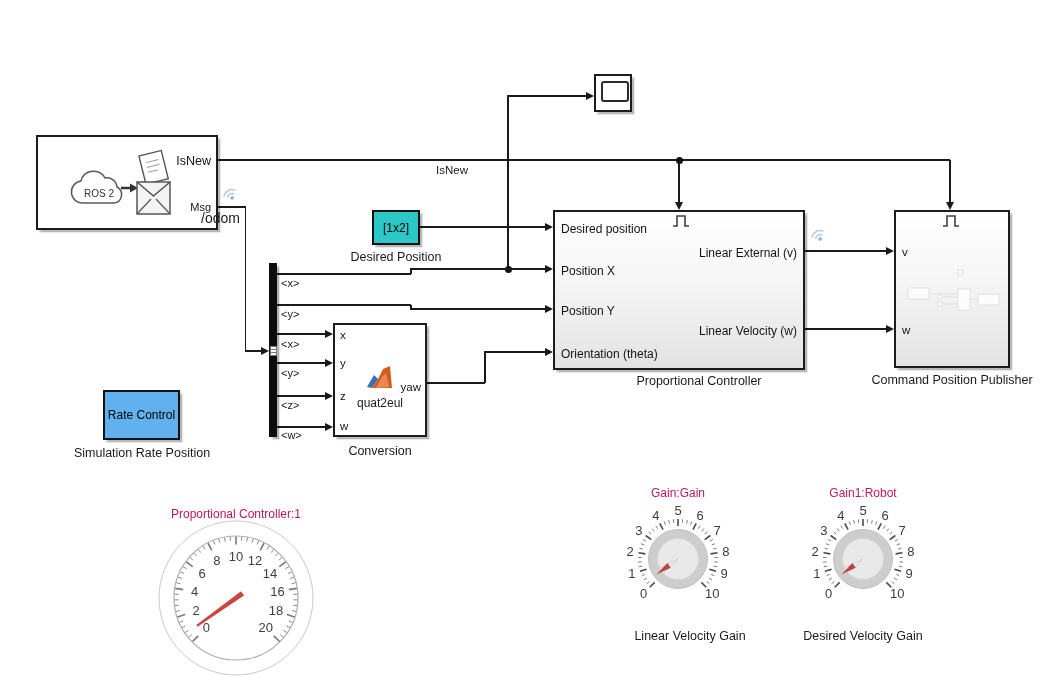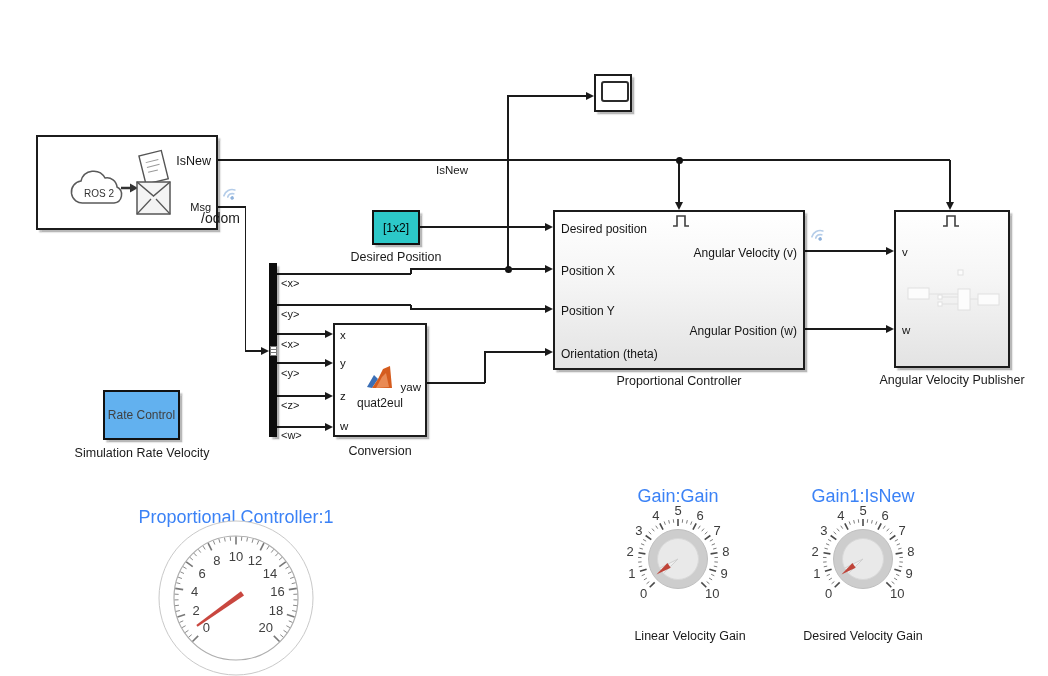--- a/index.html
+++ b/index.html
@@ -4,21 +4,21 @@
 <style>
   html,body{margin:0;padding:0;background:#fff;}
   #canvas{position:relative;width:1048px;height:676px;background:#fff;overflow:hidden;
           font-family:"Liberation Sans",sans-serif;color:#1a1a1a;}
   .abs{position:absolute;}
   .title{width:100%;text-align:center;top:12px;left:0;font-size:16px;font-weight:bold;color:#000;}
   .block{position:absolute;background:#fff;border:2px solid #1c1c1c;
          box-shadow:2.5px 2.5px 1.5px rgba(0,0,0,0.28);box-sizing:border-box;}
   .subsys{background:linear-gradient(180deg,#ffffff 0%,#f5f5f5 45%,#e3e3e3 100%);}
   .caption{position:absolute;font-size:12.5px;color:#1a1a1a;text-align:center;white-space:nowrap;transform:translateX(-50%);}
-  .gray-caption{position:absolute;font-size:18px;color:#3b82f6;text-align:center;white-space:nowrap;transform:translateX(-50%);}
+  .gray-caption{position:absolute;font-size:12px;color:#be185d;text-align:center;white-space:nowrap;transform:translateX(-50%);}
   .portlabel{position:absolute;font-size:12px;color:#141414;white-space:nowrap;}
   .minip{position:absolute;font-size:11.5px;color:#141414;white-space:nowrap;}
   .sigtag{position:absolute;font-size:11px;color:#1a1a1a;white-space:nowrap;}
   .wire{position:absolute;background:#1a1a1a;}
   .wh{height:1.5px;} .wv{width:1.5px;}
   .arr-r{position:absolute;width:0;height:0;border-top:4px solid transparent;border-bottom:4px solid transparent;border-left:8px solid #1a1a1a;}
   .arr-d{position:absolute;width:0;height:0;border-left:4px solid transparent;border-right:4px solid transparent;border-top:8px solid #1a1a1a;}
   .dot{position:absolute;width:7px;height:7px;border-radius:50%;background:#111;}
   .busbar{position:absolute;background:#0d0d0d;box-shadow:2.5px 2.5px 1.5px rgba(0,0,0,0.3);}
   .busmark{position:absolute;width:7px;height:10px;box-sizing:border-box;border:1px solid #777;
@@ -152,24 +152,24 @@
   <div class="caption" style="left:380px;top:444px;">Conversion</div>
 
   <div class="block subsys" style="left:553px;top:210px;width:252px;height:160px;border-width:2.5px;">
     <svg class="abs" style="left:117px;top:3px;" width="18" height="12" viewBox="0 0 18 12">
       <polyline points="1,11 5,11 5,1 13,1 13,11 17,11" fill="none" stroke="#3f3f3f" stroke-width="1.6"></polyline>
     </svg>
     <div class="portlabel" style="left:6px;top:10px;">Desired position</div>
     <div class="portlabel" style="left:6px;top:52px;">Position X</div>
     <div class="portlabel" style="left:6px;top:92px;">Position Y</div>
     <div class="portlabel" style="left:6px;top:135px;">Orientation (theta)</div>
-    <div class="portlabel" style="right:6px;top:34px;">Angular Velocity (v)</div>
-    <div class="portlabel" style="right:6px;top:112px;">Angular Position (w)</div>
-  </div>
-  <div class="caption" style="left:679px;top:374px;">Proportional Controller</div>
+    <div class="portlabel" style="right:6px;top:34px;">Linear External (v)</div>
+    <div class="portlabel" style="right:6px;top:112px;">Linear Velocity (w)</div>
+  </div>
+  <div class="caption" style="left:699px;top:374px;">Proportional Controller</div>
 
   <svg class="abs" style="left:808px;top:225px;transform:rotate(-28deg);" width="20" height="20" viewBox="0 0 20 20">
     <circle cx="10" cy="14.5" r="1.8" fill="#8fb2dc"></circle>
     <path d="M6.6,11.6 A4.6,4.6 0 0 1 13.4,11.6" fill="none" stroke="#b5cde9" stroke-width="1.7" stroke-linecap="round"></path>
     <path d="M3.8,8.7 A8.6,8.6 0 0 1 16.2,8.7" fill="none" stroke="#b5cde9" stroke-width="1.7" stroke-linecap="round"></path>
   </svg>
 
   <div class="block subsys" style="left:894px;top:210px;width:116px;height:158px;border-width:2.5px;">
     <svg class="abs" style="left:46px;top:3px;" width="18" height="12" viewBox="0 0 18 12">
       <polyline points="1,11 5,11 5,1 13,1 13,11 17,11" fill="none" stroke="#3f3f3f" stroke-width="1.6"></polyline>
@@ -184,26 +184,26 @@
         <rect x="42" y="90" width="4" height="4" fill="#fff"></rect>
         <line x1="33" y1="82" x2="62" y2="82"></line>
         <line x1="46" y1="85" x2="62" y2="85"></line>
         <line x1="46" y1="92" x2="62" y2="92"></line>
         <line x1="74" y1="87" x2="82" y2="87"></line>
       </g>
     </svg>
     <div class="minip" style="left:6px;top:34px;">v</div>
     <div class="minip" style="left:6px;top:112px;">w</div>
   </div>
-  <div class="caption" style="left:952px;top:373px;">Angular Velocity Publisher</div>
+  <div class="caption" style="left:952px;top:373px;">Command Position Publisher</div>
 
   <div class="block" style="left:103px;top:390px;width:77px;height:50px;background:#62b1ef;border-color:#111;">
-    <div class="abs" style="left:0;top:0;width:100%;height:100%;display:flex;align-items:center;justify-content:center;font-size:12px;color:#404040;white-space:nowrap;">Rate Control</div>
-  </div>
-  <div class="caption" style="left:142px;top:446px;">Simulation Rate Velocity</div>
+    <div class="abs" style="left:0;top:0;width:100%;height:100%;display:flex;align-items:center;justify-content:center;font-size:12px;color:#000000;white-space:nowrap;">Rate Control</div>
+  </div>
+  <div class="caption" style="left:142px;top:446px;">Simulation Rate Position</div>
 
   <div class="gray-caption" style="left:236px;top:507px;">Proportional Controller:1</div>
   <svg id="gauge-svg" class="abs" style="left:151px;top:513px;" width="170" height="170" viewBox="0 0 170 170">
       <circle cx="85" cy="85" r="77" fill="#fff" stroke="#c9c9c9" stroke-width="1"></circle>
       <circle cx="85" cy="85" r="62" fill="#fff" stroke="#aeaeae" stroke-width="1.2"></circle>
       <line x1="47.16978720651971" y1="122.83021279348029" x2="41.512932957027324" y2="128.48706704297268" stroke="#787878" stroke-width="1.6"></line>
       <text x="55.301515190165006" y="119.198484809835" font-size="13" fill="#404040" text-anchor="middle">0</text>
       <line x1="40.695488540392105" y1="121.65187941054964" x2="37.613435569288946" y2="124.2015753695444" stroke="#8a8a8a" stroke-width="1"></line>
       <line x1="37.4428669792127" y1="117.31979422649752" x2="34.13454468211445" y2="119.56812773790604" stroke="#8a8a8a" stroke-width="1"></line>
       <line x1="34.61236589747784" y1="112.70083626084862" x2="31.107139177302386" y2="114.62785095725548" stroke="#8a8a8a" stroke-width="1"></line>
@@ -321,21 +321,21 @@
       <line x1="88.66406797714718" y1="82.59692914980894" x2="91.4126772352298" y2="84.76375797239336" stroke="#7d7d7d" stroke-width="1"></line>
       <line x1="83.33452377915607" y1="83.33452377915606" x2="88.2842712474619" y2="88.2842712474619" stroke="#4a4a4a" stroke-width="1.6"></line>
       <text x="94.29467888754755" y="98.79467888754755" font-size="13" fill="#3c3c3c" text-anchor="middle">10</text>
       <circle cx="60" cy="60" r="29.5" fill="#cdcdcd" stroke="#bfbfbf" stroke-width="1"></circle>
       <circle cx="60" cy="60" r="20.5" fill="#e9e9e9" stroke="#d8d8d8" stroke-width="1"></circle>
       <path d="M60,60 L45.39091036203329,74.38139422830254 A20.5,20.5 0 0 1 41.66183488332048,69.16306172375798 Z" fill="#f1f1f1" stroke="#cfcfcf" stroke-width="1"></path>
       <polygon points="60,33.5 57.2,49 62.8,49" fill="#bf4439" transform="rotate(-125.55 60 60)"></polygon>
     </svg>
   <div class="caption" style="left:678px;top:629px;margin-left:12px;">Linear Velocity Gain</div>
 
-  <div class="gray-caption" style="left:863px;top:486px;">Gain1:IsNew</div>
+  <div class="gray-caption" style="left:863px;top:486px;">Gain1:Robot</div>
   <svg id="knob-svg-1" class="abs" style="left:803px;top:499px;" width="120" height="120" viewBox="0 0 120 120">
       <line x1="36.66547622084393" y1="83.33452377915606" x2="31.715728752538098" y2="88.2842712474619" stroke="#4a4a4a" stroke-width="1.6"></line>
       <text x="25.705321112452445" y="98.79467888754755" font-size="13" fill="#3c3c3c" text-anchor="middle">0</text>
       <line x1="31.335932022852813" y1="82.59692914980894" x2="28.587322764770207" y2="84.76375797239336" stroke="#7d7d7d" stroke-width="1"></line>
       <line x1="28.878634001075632" y1="79.07119761213212" x2="25.894393425836306" y2="80.89994258863796" stroke="#7d7d7d" stroke-width="1"></line>
       <line x1="26.852774155384523" y1="75.28108042011611" x2="23.67427304699674" y2="76.7463895014971" stroke="#7d7d7d" stroke-width="1"></line>
       <line x1="28.61513496225993" y1="70.19756081437326" x2="21.957739348193854" y2="72.36067977499789" stroke="#4a4a4a" stroke-width="1.6"></line>
       <text x="13.873758959685048" y="79.48732422718494" font-size="13" fill="#3c3c3c" text-anchor="middle">1</text>
       <line x1="24.201337265282085" y1="67.12079675358868" x2="20.768588783870776" y2="67.80361288064512" stroke="#7d7d7d" stroke-width="1"></line>
       <line x1="23.612517318740828" y1="62.863756994066335" x2="20.123306650674884" y2="63.13836382911379" stroke="#7d7d7d" stroke-width="1"></line>

